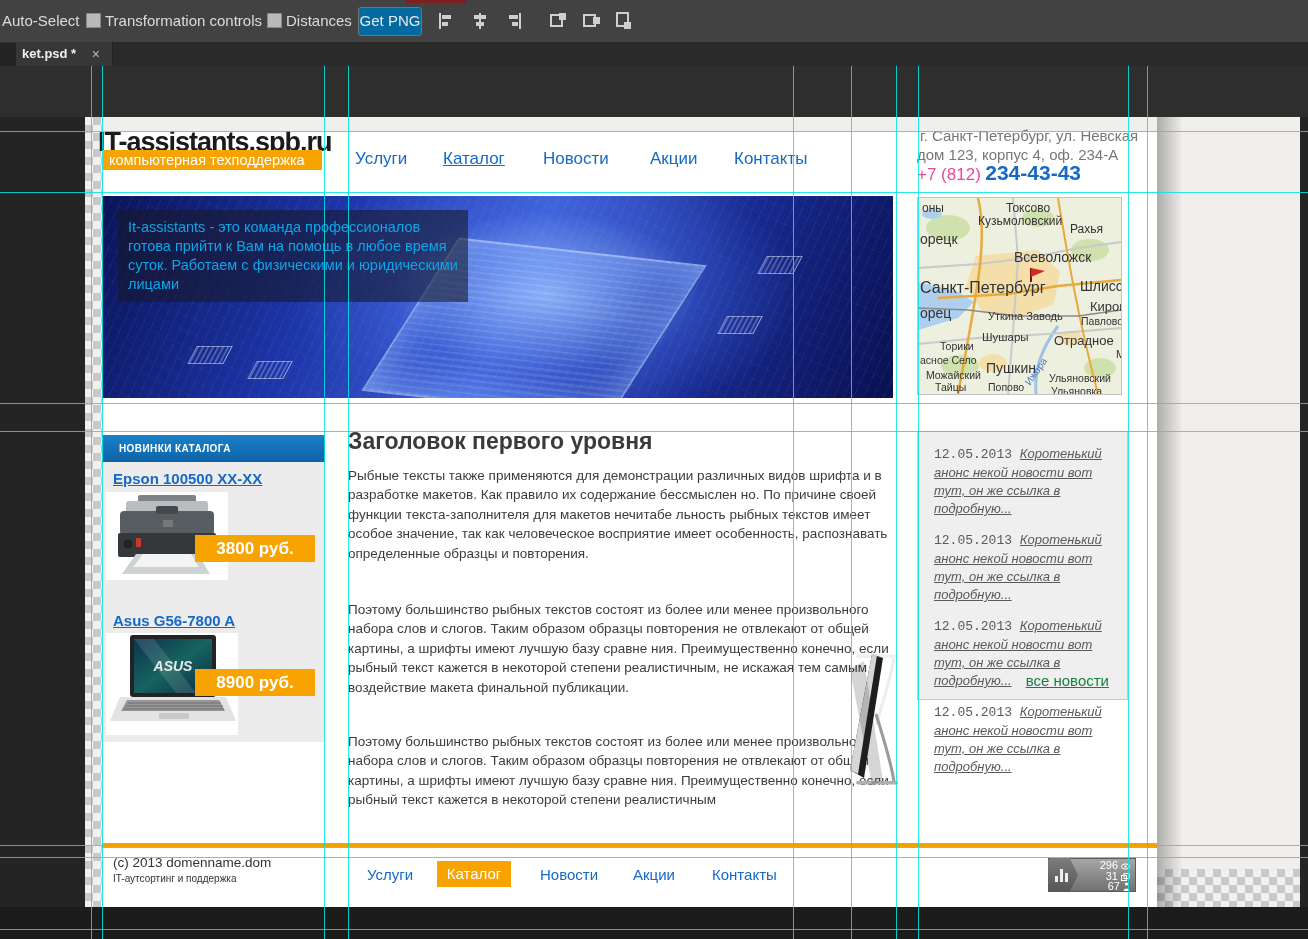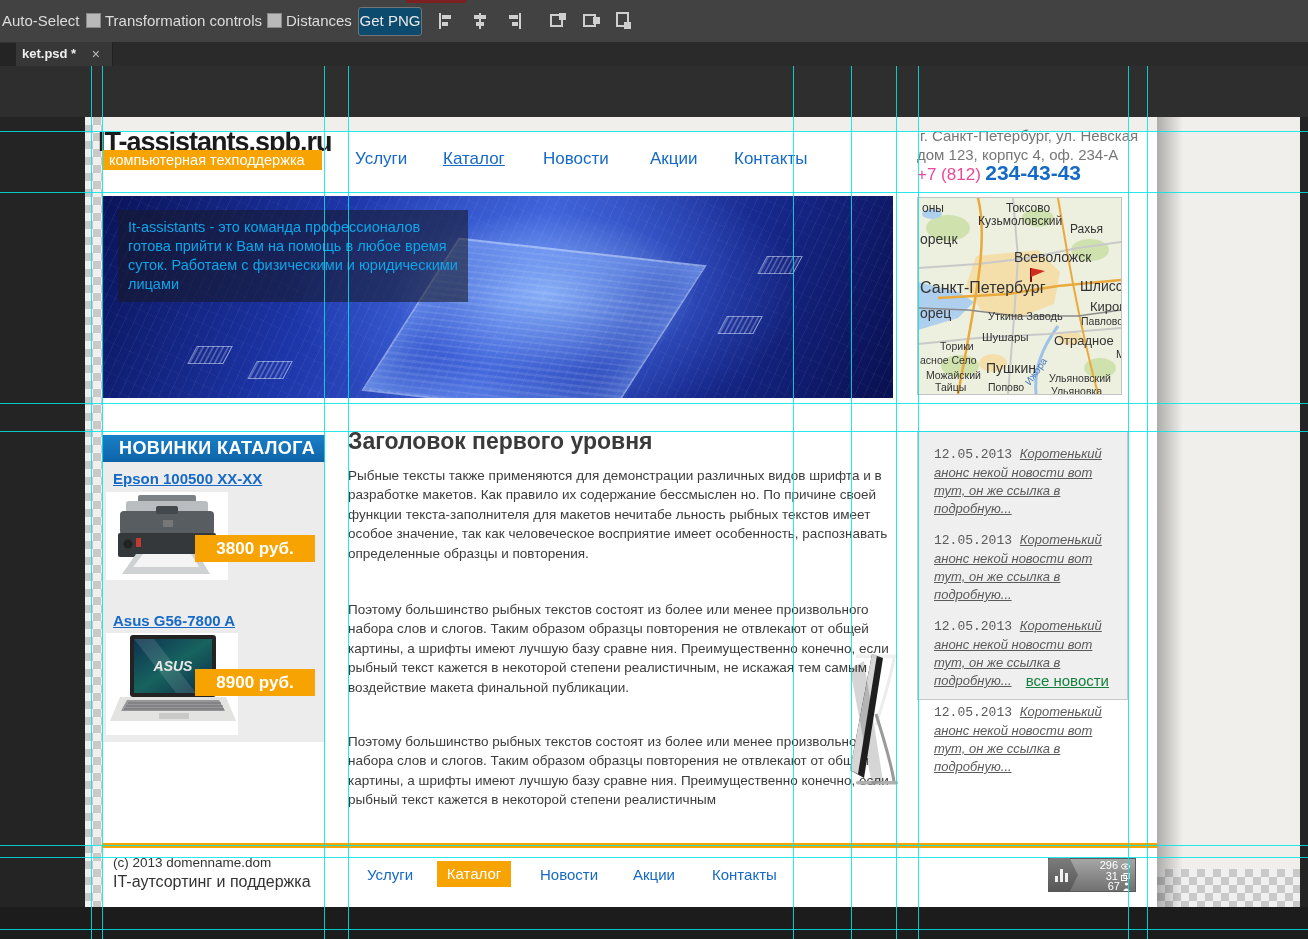--- a/index.html
+++ b/index.html
@@ -5,21 +5,21 @@
   html,body{margin:0;padding:0;background:#161616;}
   #screen{position:relative;width:1308px;height:939px;overflow:hidden;
           font-family:"Liberation Sans",sans-serif;background:#242424;}
   .abs{position:absolute;}
 
   
   #toolbar{left:0;top:0;width:1308px;height:42px;background:#424242;border-bottom:1px solid #333;
            color:#dcdcdc;font-size:15px;}
   #toolbar .tlabel{position:absolute;top:12px;}
   .checkbox{position:absolute;top:13px;width:13px;height:13px;background:#b9b9b9;border:1px solid #888;}
-  #getpng{position:absolute;left:358px;top:7px;width:62px;height:27px;background:#0c4a6e;border:1px solid #747474;
+  #getpng{position:absolute;left:358px;top:7px;width:62px;height:27px;background:#0369a1;border:1px solid #747474;
           border-radius:3px;color:#e9e9e9;font-size:15px;text-align:center;line-height:26px;}
   .ticon{position:absolute;top:11px;width:20px;height:20px;}
   .ticon svg{display:block;}
   #redstrip{left:406px;top:0;width:60px;height:3px;background:#7d2022;}
   #tabbar{left:16px;top:42px;width:1308px;height:24px;background:#2a2a2a;}
   #tab{position:absolute;left:0;top:0;width:97px;height:24px;background:#373737;border-right:1px solid #222;
        color:#efefef;font-size:13px;font-weight:bold;line-height:24px;padding-left:6px;box-sizing:border-box;}
   #tab .close{position:absolute;right:12px;top:0;color:#bbb;font-weight:normal;font-size:14px;}
   #pb-top{left:0;top:66px;width:1308px;height:51px;background:#2e2e2e;}
   #pb-bottom{left:0;top:907px;width:1308px;height:32px;background:#1c1c1c;}
@@ -64,21 +64,21 @@
   .mchip{position:absolute;width:34px;height:16px;border:1px solid rgba(220,235,255,.5);
      transform:skewX(-28deg);background:repeating-linear-gradient(90deg,rgba(255,255,255,.25) 0 2px,transparent 2px 5px);}
   #banner-overlay{left:118px;top:210px;width:330px;min-height:42px;background:rgba(22,24,38,.58);
      color:#0ea5e9;font-size:14.5px;line-height:19px;padding:8px 10px;}
 
   
   #map{left:917px;top:197px;width:205px;height:198px;border:1px solid #c3c3c3;box-sizing:border-box;background:#edf0de;overflow:hidden;}
 
   
   #side-header{left:102px;top:435px;width:223px;height:27px;background:linear-gradient(#1a80c8,#0e63a8);
-     color:#fff;font-weight:bold;font-size:18px;line-height:27px;padding-left:17px;box-sizing:border-box;letter-spacing:.4px;}
+     color:#fff;font-weight:bold;font-size:10px;line-height:27px;padding-left:17px;box-sizing:border-box;letter-spacing:.4px;}
   #side-bg{left:102px;top:462px;width:223px;height:280px;background:#ececec;}
   .prod-name{position:absolute;left:113px;font-size:15px;font-weight:bold;color:#1569c7;text-decoration:underline;cursor:pointer;}
   .prod-img{position:absolute;left:106px;background:#fff;}
   .price-tag{position:absolute;left:195px;width:120px;height:27px;background:#f7a302;color:#fff;
      font-size:17px;font-weight:bold;line-height:27px;text-align:center;}
 
   #h1{left:348px;top:428px;font-size:23px;font-weight:bold;color:#3a3a3a;}
   .para{position:absolute;left:348px;width:548px;font-size:13.5px;line-height:19.4px;color:#3c3c3c;}
 
   #monitor{left:840px;top:652px;}
@@ -86,21 +86,21 @@
   
   #news-box{left:917px;top:431px;width:211px;height:269px;background:#efefef;border:1px solid #c8c8c8;box-sizing:border-box;}
   .news-item{margin:13px 14px 0 16px;font-size:13px;line-height:18px;color:#5a5a5a;}
   .news-date{color:#5a5a5a;font-family:Liberation Mono, monospace;}
   .news-link{font-style:italic;text-decoration:underline;color:#5a5a5a;cursor:pointer;}
   #news-all{position:absolute;right:18px;bottom:10px;font-size:15px;color:#15803d;text-decoration:underline;cursor:pointer;}
 
   
   #footer-bar{left:102px;top:843px;width:1055px;height:5px;background:#f7a302;}
   #copy1{left:113px;top:855px;font-size:13.5px;color:#333;}
-  #copy2{left:113px;top:873px;font-size:16px;color:#333;}
+  #copy2{left:113px;top:873px;font-size:10px;color:#333;}
   .fnav{position:absolute;top:866px;font-size:15px;color:#1569c7;cursor:pointer;}
   #fnav-active{left:437px;top:861px;width:74px;height:26px;background:#f7a302;color:#fff;font-size:15px;
      text-align:center;line-height:26px;cursor:pointer;}
   #counter{left:1048px;top:858px;width:88px;height:34px;border-radius:0;
      background:linear-gradient(#a8a8a8,#6f6f6f);box-shadow:0 0 0 1px #5a5a5a inset;}
   #counter .chev{position:absolute;left:0;top:0;width:30px;height:34px;background:linear-gradient(#7c7c7c,#565656);
      clip-path:polygon(0 0,72% 0,100% 50%,72% 100%,0 100%);border-radius:4px 0 0 4px;}
   #counter .bars{position:absolute;left:7px;top:11px;width:14px;height:13px;}
   #counter .bars i{position:absolute;bottom:0;width:3px;background:#f0f0f0;}
   #counter .rows{position:absolute;right:6px;top:2px;text-align:right;color:#fff;font-size:11px;line-height:10.5px;}

